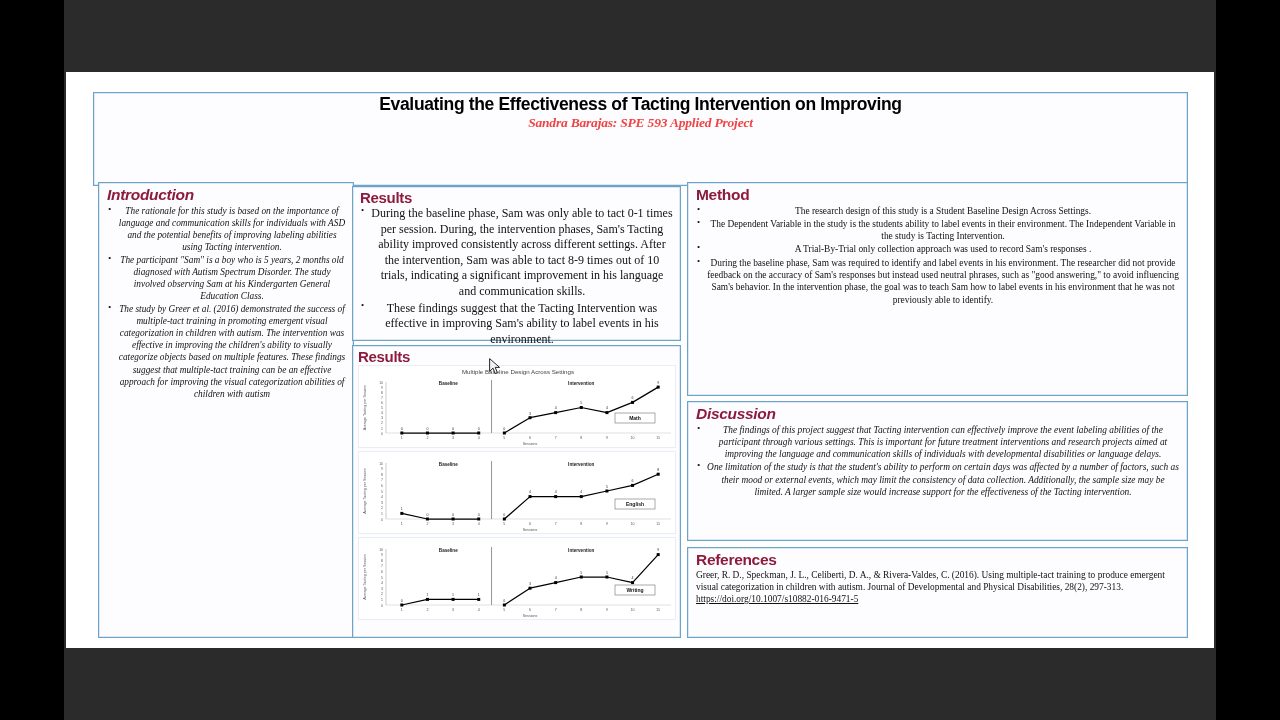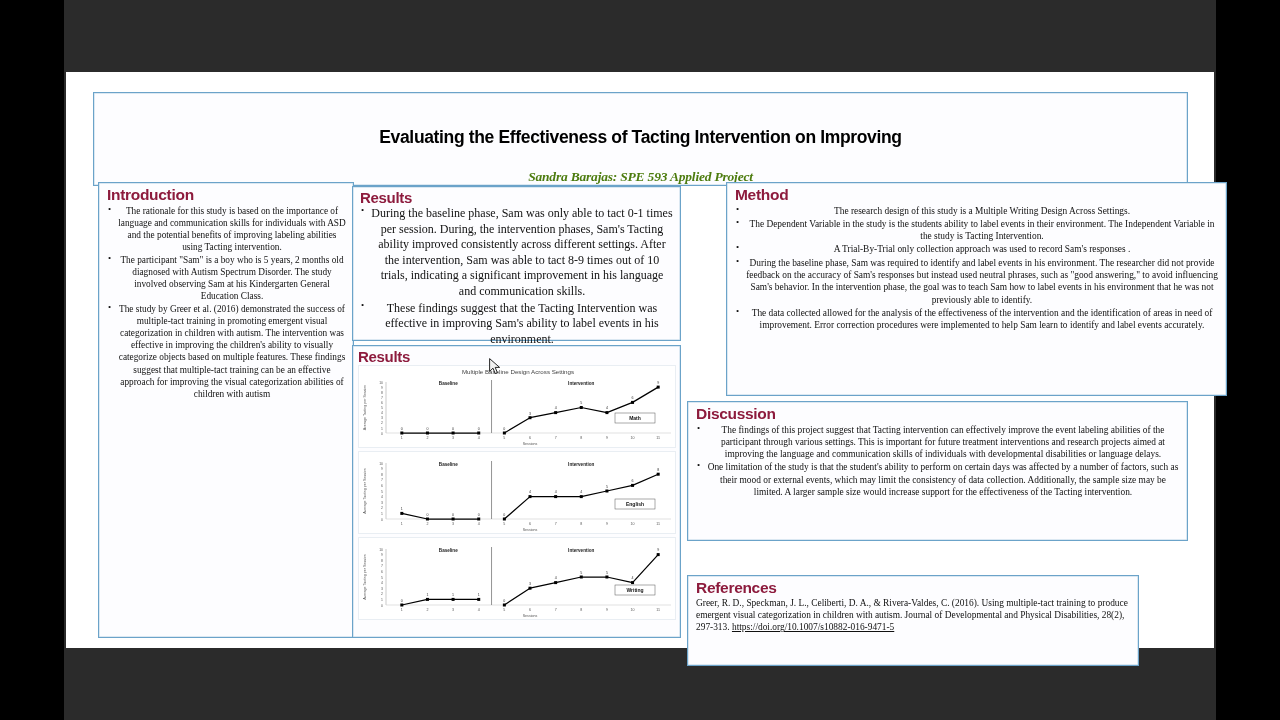--- a/index.html
+++ b/index.html
@@ -66,47 +66,48 @@
     position: absolute;
     left: 1px; top: -1px;
     font-size: 9px;
   }
 
   
   #title-panel {
     left: 0; top: 0;
     width: 1095px; height: 94px;
     display: flex; flex-direction: column;
-    align-items: center; justify-content: flex-end;
+    align-items: center; justify-content: flex-start;
   }
   #poster-title {
     font-family: "Liberation Sans", sans-serif;
     font-weight: bold;
     font-size: 17.5px;
     line-height: 1.26;
     text-align: center;
     color: #000;
     letter-spacing: -0.35px;
     max-width: 860px;
   }
   #poster-author {
-    margin-top: 21px;
+    margin-top: 0;
     font-family: "Liberation Serif", serif;
     font-style: italic;
     font-weight: bold;
     font-size: 13.5px;
-    color: #4d7c0f;
+    color: #ef4444;
     letter-spacing: -0.2px;
   }
 
   
   #intro-panel {
     left: 5px; top: 90px;
     width: 256px; height: 456px;
     padding: 4px 7px 4px 8px;
+    font-style: italic;
   }
   #intro-panel .heading { font-size: 15.5px; margin-bottom: 2px; }
   #intro-panel ul.bullets { font-size: 9.3px; line-height: 1.30; }
 
   
   #results-text-panel {
     left: 259px; top: 94px;
     width: 329px; height: 155px;
     padding: 3px 7px 3px 7px;
   }
@@ -132,38 +133,37 @@
     background: #ffffff;
     border: 1px solid #e9eef3;
   }
   .chart-box svg { display: block; }
 
   
   #method-panel {
     left: 594px; top: 90px;
     width: 501px; height: 214px;
     padding: 4px 8px 3px 8px;
-    margin-left: 39px;
   }
   #method-panel .heading { font-size: 15.5px; margin-bottom: 2px; }
   #method-panel ul.bullets { font-size: 9.4px; line-height: 1.31; }
 
   #discussion-panel {
     left: 594px; top: 309px;
     width: 501px; height: 140px;
     padding: 4px 8px 3px 8px;
+    font-style: italic;
   }
   #discussion-panel .heading { font-size: 15.5px; margin-bottom: 2px; }
   #discussion-panel ul.bullets { font-size: 9.4px; line-height: 1.31; }
 
   #references-panel {
     left: 594px; top: 455px;
-    width: 452px; height: 91px;
+    width: 501px; height: 91px;
     padding: 4px 4px 3px 8px;
-    margin-top: 28px;
   }
   #references-panel .heading { font-size: 15.5px; margin-bottom: 1px; }
   #references-text {
     font-size: 9.4px; line-height: 1.32;
     text-align: left;
   }
   #references-text .doi-link {
     text-decoration: underline;
     color: #111;
   }
@@ -390,25 +390,24 @@
               <rect x="256" y="47" width="40" height="10" fill="#ffffff" stroke="#555" stroke-width="0.5"></rect>
               <text x="276" y="54" text-anchor="middle" font-family="&quot;Liberation Sans&quot;, sans-serif" font-size="5" font-weight="bold" fill="#111">Writing</text>
             </svg>
         </div>
       </div>
     </div>
 
     <div class="panel" id="method-panel">
       <div class="heading">Method</div>
       <ul class="bullets">
-        <li>The research design of this study is a Multiple Writing Design Across Settings.</li>
+        <li>The research design of this study is a Student Baseline Design Across Settings.</li>
         <li>The Dependent Variable in the study is the students ability to label events in their environment. The Independent Variable in the study is Tacting Intervention.</li>
         <li>A Trial-By-Trial only collection approach was used to record Sam's responses .</li>
         <li>During the baseline phase, Sam was required to identify and label events in his environment. The researcher did not provide feedback on the accuracy of Sam's responses but instead used neutral phrases, such as "good answering," to avoid influencing Sam's behavior. In the intervention phase, the goal was to teach Sam how to label events in his environment that he was not previously able to identify.</li>
-        <li>The data collected allowed for the analysis of the effectiveness of the intervention and the identification of areas in need of improvement. Error correction procedures were implemented to help Sam learn to identify and label events accurately.</li>
       </ul>
     </div>
 
     <div class="panel" id="discussion-panel">
       <div class="heading">Discussion</div>
       <ul class="bullets">
         <li>The findings of this project suggest that Tacting intervention can effectively improve the event labeling abilities of the participant through various settings. This is important for future treatment interventions and research projects aimed at improving the language and communication skills of individuals with developmental disabilities or language delays.</li>
         <li>One limitation of the study is that the student's ability to perform on certain days was affected by a number of factors, such as their mood or external events, which may limit the consistency of data collection. Additionally, the sample size may be limited. A larger sample size would increase support for the effectiveness of the Tacting intervention.</li>
       </ul>
     </div>

